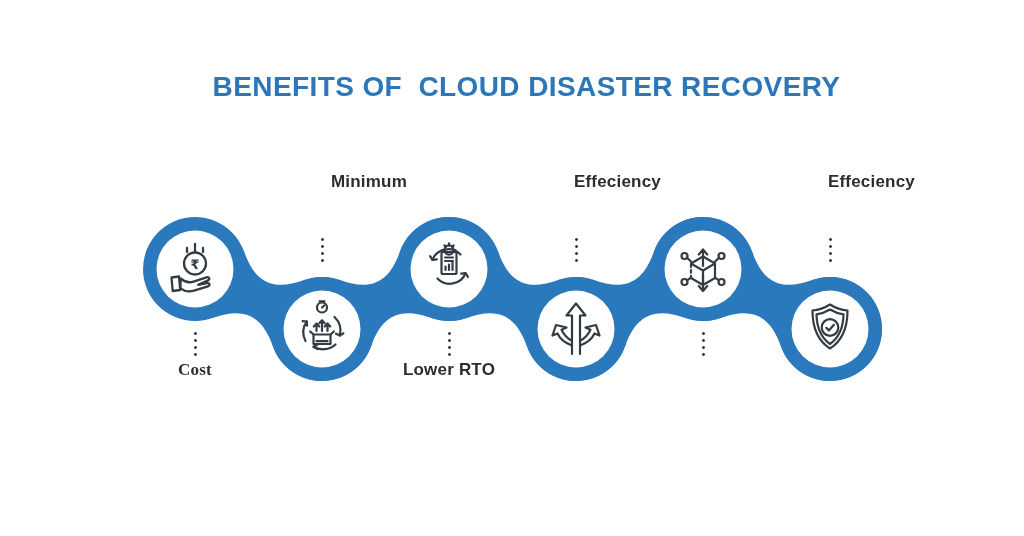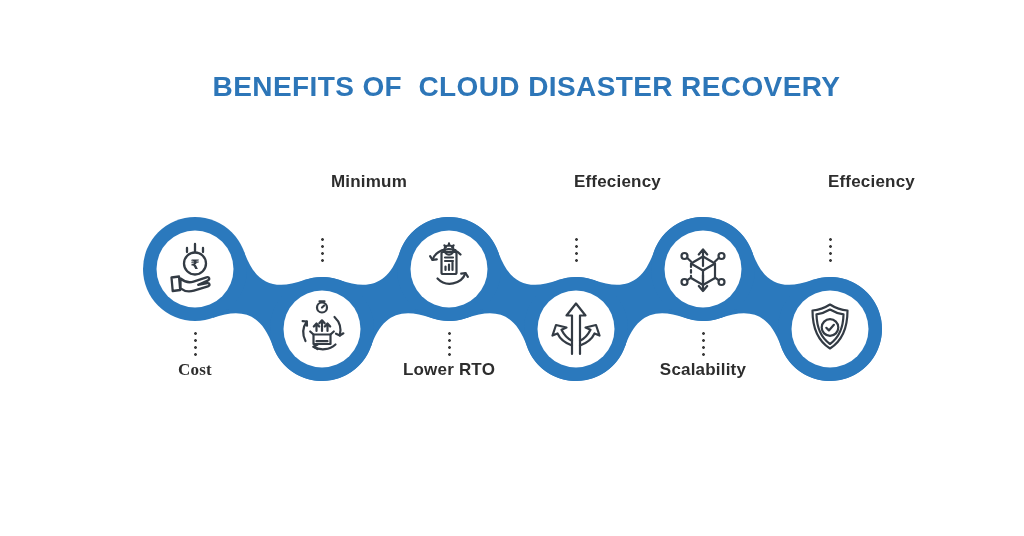--- a/index.html
+++ b/index.html
@@ -147,22 +147,18 @@
   <div class="node-label top" style="left:237px;">
     <span>Minimum</span>
   </div>
   <div class="node-label bottom" style="left:364px;">
     <span>Lower RTO</span>
   </div>
   <div class="node-label top" style="left:491px;">
     <span>Effeciency</span>
     <span></span>
   </div>
-  <div class="node-label bottom" style="left:618px;">
-    <span>Scalability</span>
-    <span></span>
-  </div>
   <div class="node-label top" style="left:745px;">
     <span>Effeciency</span>
     <span></span>
   </div>
 
 </div>
 
 </body></html>

